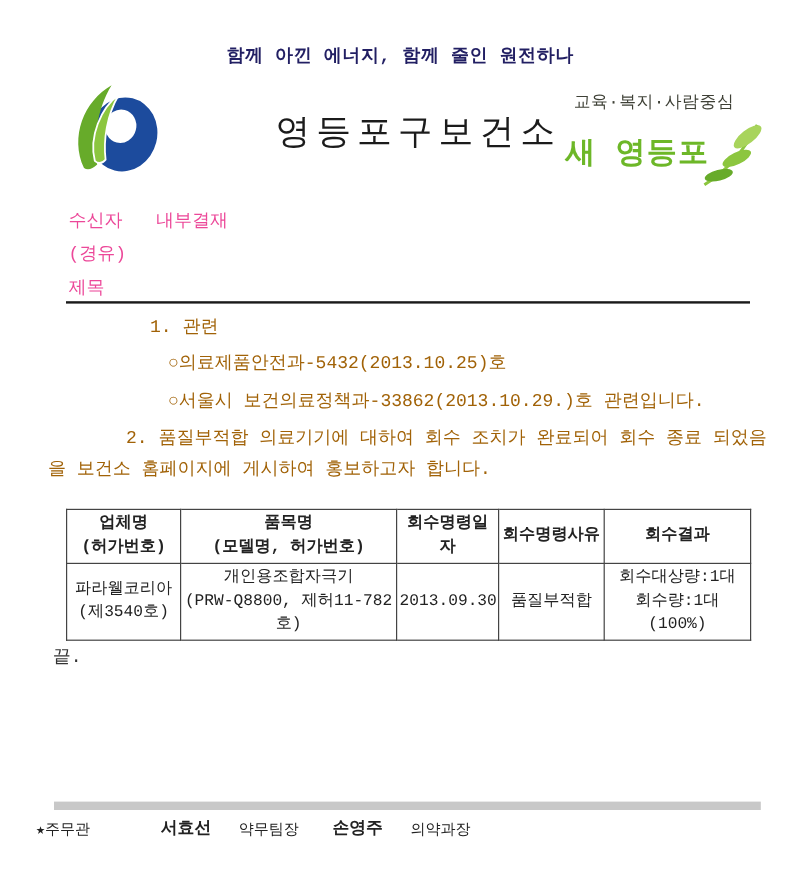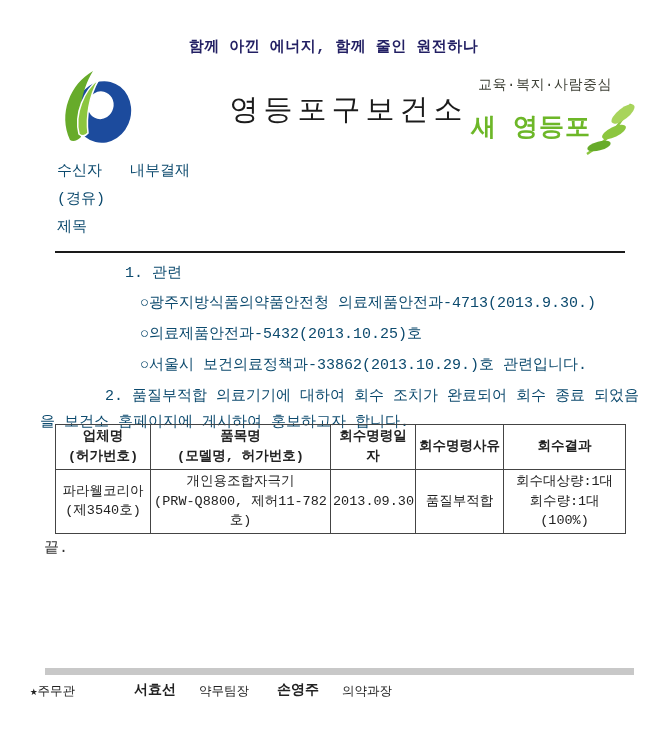--- a/index.html
+++ b/index.html
@@ -41,27 +41,27 @@
   }
   .brand-row { position: relative; margin-top: 16px; padding-left: 2px; }
   .brand-name {
     font-size: 25px;
     font-weight: bold;
     color: #6db728;
     letter-spacing: 1px;
   }
   .brand-leaf { position: absolute; right: -16px; top: -12px; }
   
-  .recipient { position: absolute; top: 156px; left: 57px; font-size: 15px; color: #0c4a6e; }
+  .recipient { position: absolute; top: 169px; left: 57px; font-size: 15px; color: #ec4899; }
   .r-row { height: 28px; display: flex; align-items: center; }
   .r-label { width: 73px; flex: 0 0 73px; }
   
   .rule { position: absolute; top: 251px; left: 55px; width: 570px; border-top: 2px solid #1a1a1a; }
   
-  .doc-body { position: absolute; top: 259px; left: 40px; width: 604px; font-size: 15px; color: #0c4a6e; }
+  .doc-body { position: absolute; top: 259px; left: 40px; width: 604px; font-size: 15px; color: #a16207; }
   .related { margin-left: 85px; height: 29px; line-height: 29px; }
   .ref { margin-left: 100px; height: 31px; line-height: 31px; }
   .para2 { margin-top: 3px; line-height: 26px; text-indent: 65px; }
   
   .recall-table {
     position: absolute;
     top: 424px; left: 55px;
     width: 570px;
     border-collapse: collapse;
     table-layout: fixed;
@@ -136,21 +136,20 @@
     </div>
     <div class="r-row">
       <span class="r-label">제목</span>
     </div>
   </div>
 
   <div class="rule"></div>
 
   <div class="doc-body">
     <div class="related">1. 관련</div>
-    <div class="ref">○광주지방식품의약품안전청 의료제품안전과-4713(2013.9.30.)</div>
     <div class="ref">○의료제품안전과-5432(2013.10.25)호</div>
     <div class="ref">○서울시 보건의료정책과-33862(2013.10.29.)호 관련입니다.</div>
     <div class="para2">2. 품질부적합 의료기기에 대하여 회수 조치가 완료되어 회수 종료 되었음을 보건소 홈페이지에 게시하여 홍보하고자 합니다.</div>
   </div>
 
   <table class="recall-table">
     <colgroup>
       <col style="width:95px">
         <col style="width:180px">
         <col style="width:85px">

